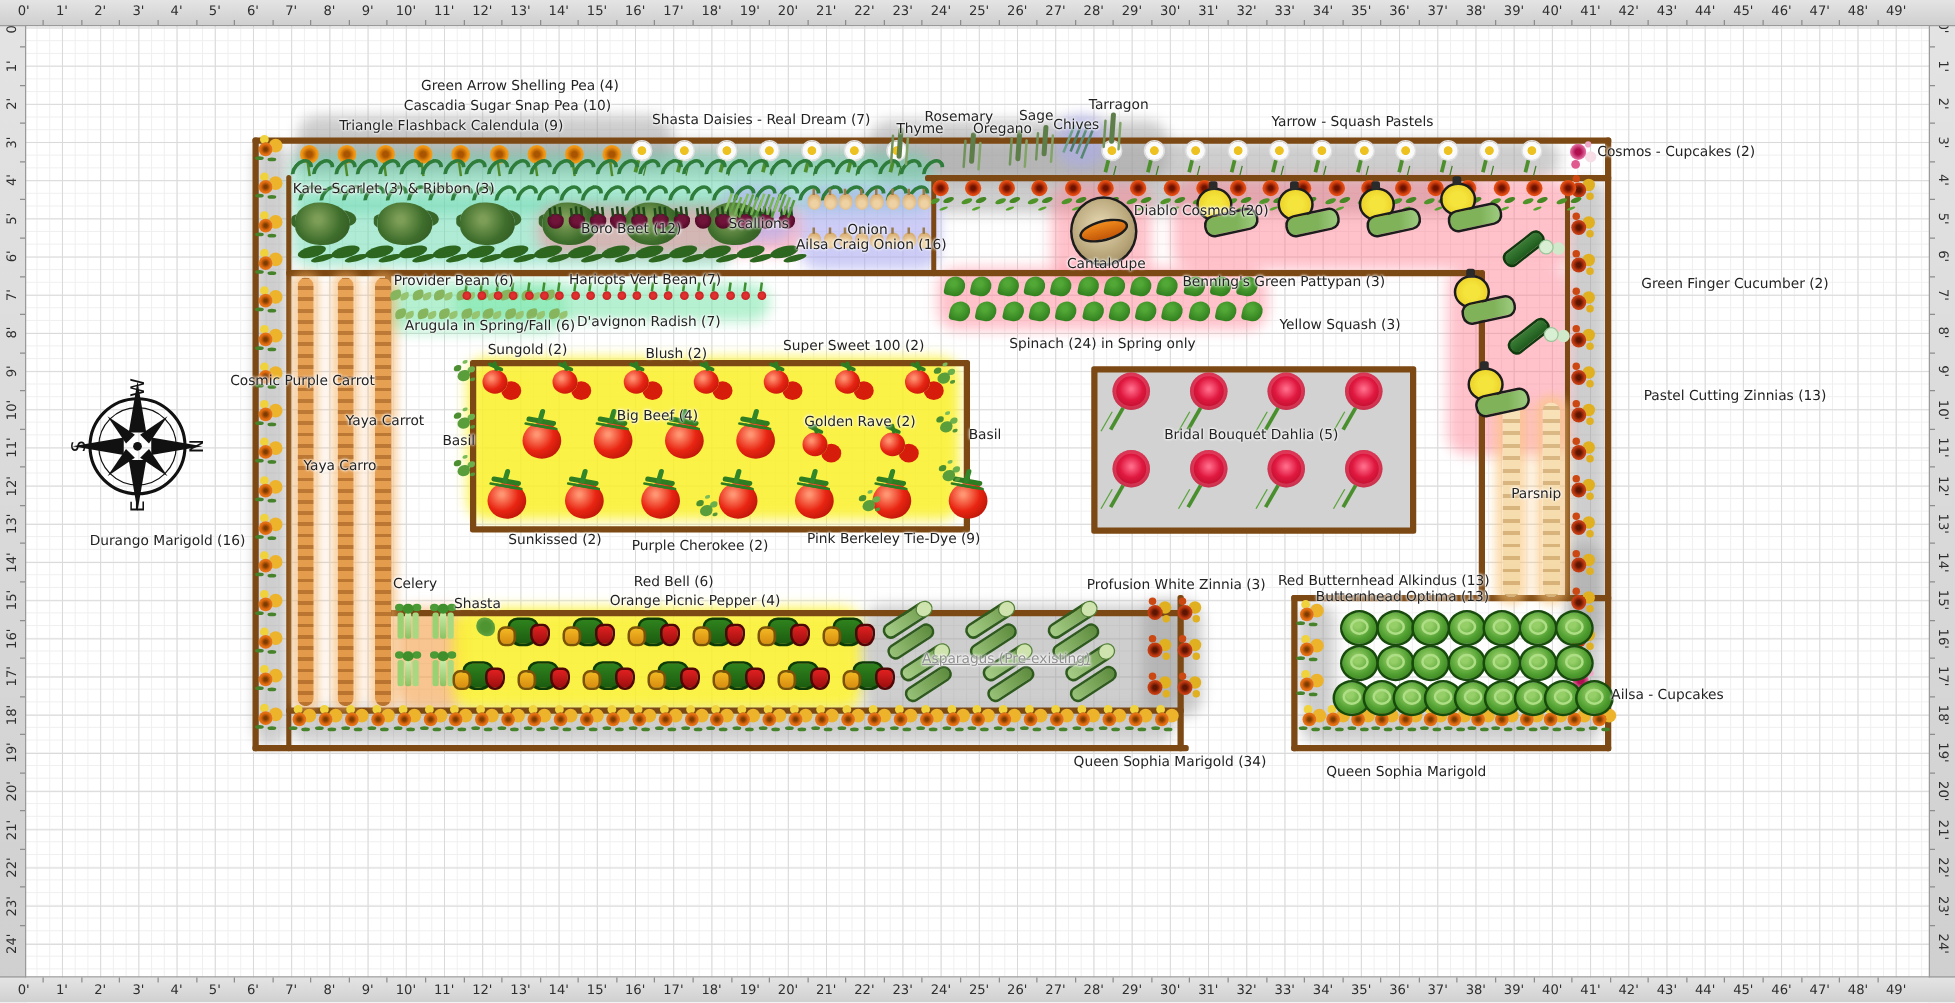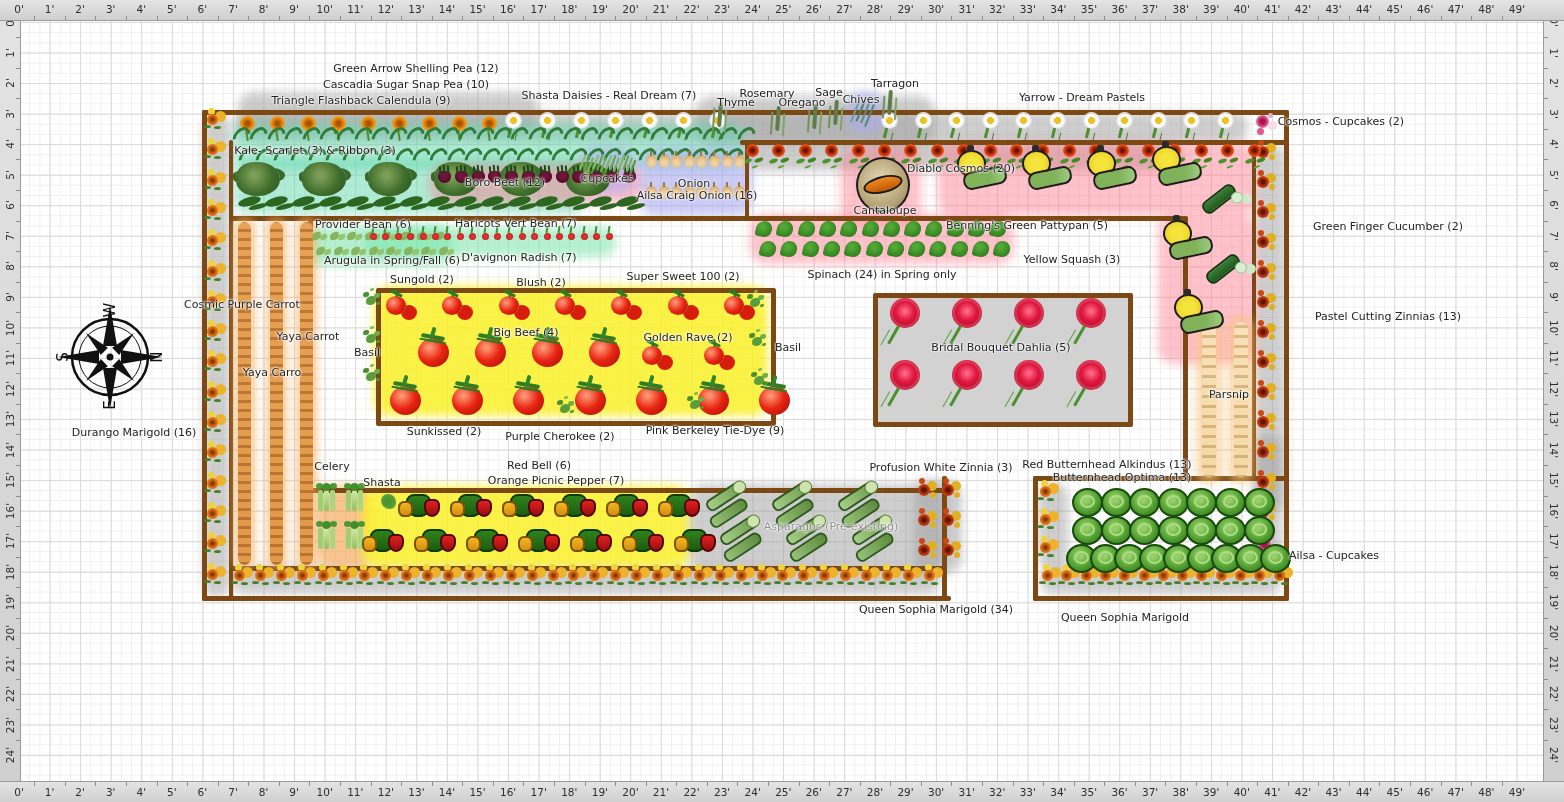--- a/index.html
+++ b/index.html
@@ -554,40 +554,40 @@
       <div class="pl lett" style="left: 1090.2px; top: 544px;"></div>
       <div class="pl lett" style="left: 1114.4px; top: 544px;"></div>
       <div class="pl lett" style="left: 1138.6px; top: 544px;"></div>
       <div class="pl lett" style="left: 1162.8px; top: 544px;"></div>
       <div class="pl lett" style="left: 1187px; top: 544px;"></div>
       <div class="pl lett" style="left: 1211.2px; top: 544px;"></div>
       <div class="pl lett" style="left: 1235.4px; top: 544px;"></div>
       <div class="pl lett" style="left: 1259.6px; top: 544px;"></div>
     </div>
   <div id="label-layer">
-      <div class="lbl" style="left: 416px; top: 62px;">Green Arrow Shelling Pea (12)</div>
+      <div class="lbl" style="left: 416px; top: 62px;">Green Arrow Shelling Pea (4)</div>
       <div class="lbl" style="left: 406px; top: 78px;">Cascadia Sugar Snap Pea (10)</div>
       <div class="lbl" style="left: 361px; top: 94px;">Triangle Flashback Calendula (9)</div>
       <div class="lbl" style="left: 609px; top: 89px;">Shasta Daisies - Real Dream (7)</div>
       <div class="lbl" style="left: 736px; top: 96px;">Thyme</div>
       <div class="lbl" style="left: 767px; top: 87px;">Rosemary</div>
       <div class="lbl" style="left: 802px; top: 96px;">Oregano</div>
       <div class="lbl" style="left: 829px; top: 86px;">Sage</div>
       <div class="lbl" style="left: 861px; top: 93px;">Chives</div>
       <div class="lbl" style="left: 895px; top: 77px;">Tarragon</div>
-      <div class="lbl" style="left: 1082px; top: 91px;">Yarrow - Dream Pastels</div>
+      <div class="lbl" style="left: 1082px; top: 91px;">Yarrow - Squash Pastels</div>
       <div class="lbl" style="left: 1341px; top: 115px;">Cosmos - Cupcakes (2)</div>
       <div class="lbl" style="left: 315px; top: 144px;">Kale- Scarlet (3) &amp; Ribbon (3)</div>
       <div class="lbl" style="left: 505px; top: 176px;">Boro Beet (12)</div>
-      <div class="lbl" style="left: 607px; top: 172px;">Cupcakes</div>
+      <div class="lbl" style="left: 607px; top: 172px;">Scallions</div>
       <div class="lbl" style="left: 694px; top: 177px;">Onion</div>
       <div class="lbl" style="left: 697px; top: 189px;">Ailsa Craig Onion (16)</div>
       <div class="lbl" style="left: 961px; top: 162px;">Diablo Cosmos (20)</div>
       <div class="lbl" style="left: 885px; top: 204px;">Cantaloupe</div>
-      <div class="lbl" style="left: 1027px; top: 219px;">Benning's Green Pattypan (5)</div>
+      <div class="lbl" style="left: 1027px; top: 219px;">Benning's Green Pattypan (3)</div>
       <div class="lbl" style="left: 1072px; top: 253px;">Yellow Squash (3)</div>
       <div class="lbl" style="left: 1388px; top: 220px;">Green Finger Cucumber (2)</div>
       <div class="lbl" style="left: 1388px; top: 310px;">Pastel Cutting Zinnias (13)</div>
       <div class="lbl" style="left: 363px; top: 218px;">Provider Bean (6)</div>
       <div class="lbl" style="left: 516px; top: 217px;">Haricots Vert Bean (7)</div>
       <div class="lbl" style="left: 392px; top: 254px;">Arugula in Spring/Fall (6)</div>
       <div class="lbl" style="left: 519px; top: 251px;">D'avignon Radish (7)</div>
       <div class="lbl" style="left: 882px; top: 268px;">Spinach (24) in Spring only</div>
       <div class="lbl" style="left: 422px; top: 273px;">Sungold (2)</div>
       <div class="lbl" style="left: 541px; top: 276px;">Blush (2)</div>
@@ -599,22 +599,22 @@
       <div class="lbl" style="left: 444px; top: 425px;">Sunkissed (2)</div>
       <div class="lbl" style="left: 560px; top: 430px;">Purple Cherokee (2)</div>
       <div class="lbl" style="left: 715px; top: 424px;">Pink Berkeley Tie-Dye (9)</div>
       <div class="lbl" style="left: 242px; top: 298px;">Cosmic Purple Carrot</div>
       <div class="lbl" style="left: 308px; top: 330px;">Yaya Carrot</div>
       <div class="lbl" style="left: 272px; top: 366px;">Yaya Carro</div>
       <div class="lbl" style="left: 134px; top: 426px;">Durango Marigold (16)</div>
       <div class="lbl" style="left: 332px; top: 460px;">Celery</div>
       <div class="lbl" style="left: 382px; top: 476px;">Shasta</div>
       <div class="lbl" style="left: 539px; top: 459px;">Red Bell (6)</div>
-      <div class="lbl" style="left: 556px; top: 474px;">Orange Picnic Pepper (7)</div>
-      <div class="lbl muted" style="left: 831px; top: 520px;">Asparagus (Pre-existing)</div>
+      <div class="lbl" style="left: 556px; top: 474px;">Orange Picnic Pepper (4)</div>
+      <div class="lbl muted" style="left: 805px; top: 520px; text-decoration: underline;">Asparagus (Pre-existing)</div>
       <div class="lbl" style="left: 941px; top: 461px;">Profusion White Zinnia (3)</div>
       <div class="lbl" style="left: 1107px; top: 458px;">Red Butternhead Alkindus (13)</div>
       <div class="lbl" style="left: 1122px; top: 471px;">Butternhead Optima (13)</div>
       <div class="lbl" style="left: 1001px; top: 341px;">Bridal Bouquet Dahlia (5)</div>
       <div class="lbl" style="left: 1229px; top: 388px;">Parsnip</div>
       <div class="lbl" style="left: 1334px; top: 549px;">Ailsa - Cupcakes</div>
       <div class="lbl" style="left: 936px; top: 603px;">Queen Sophia Marigold (34)</div>
       <div class="lbl" style="left: 1125px; top: 611px;">Queen Sophia Marigold</div>
     </div>
 

